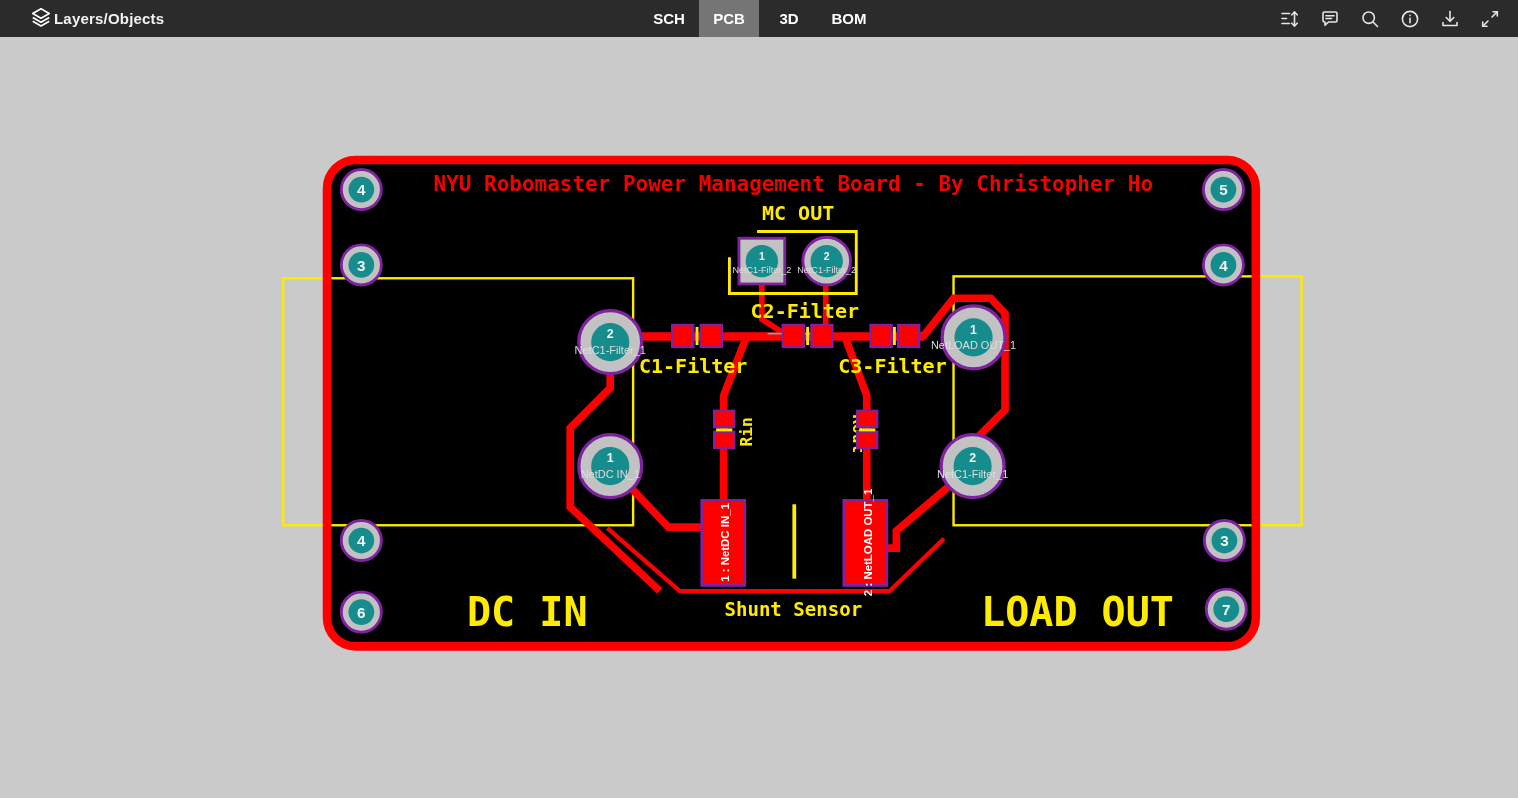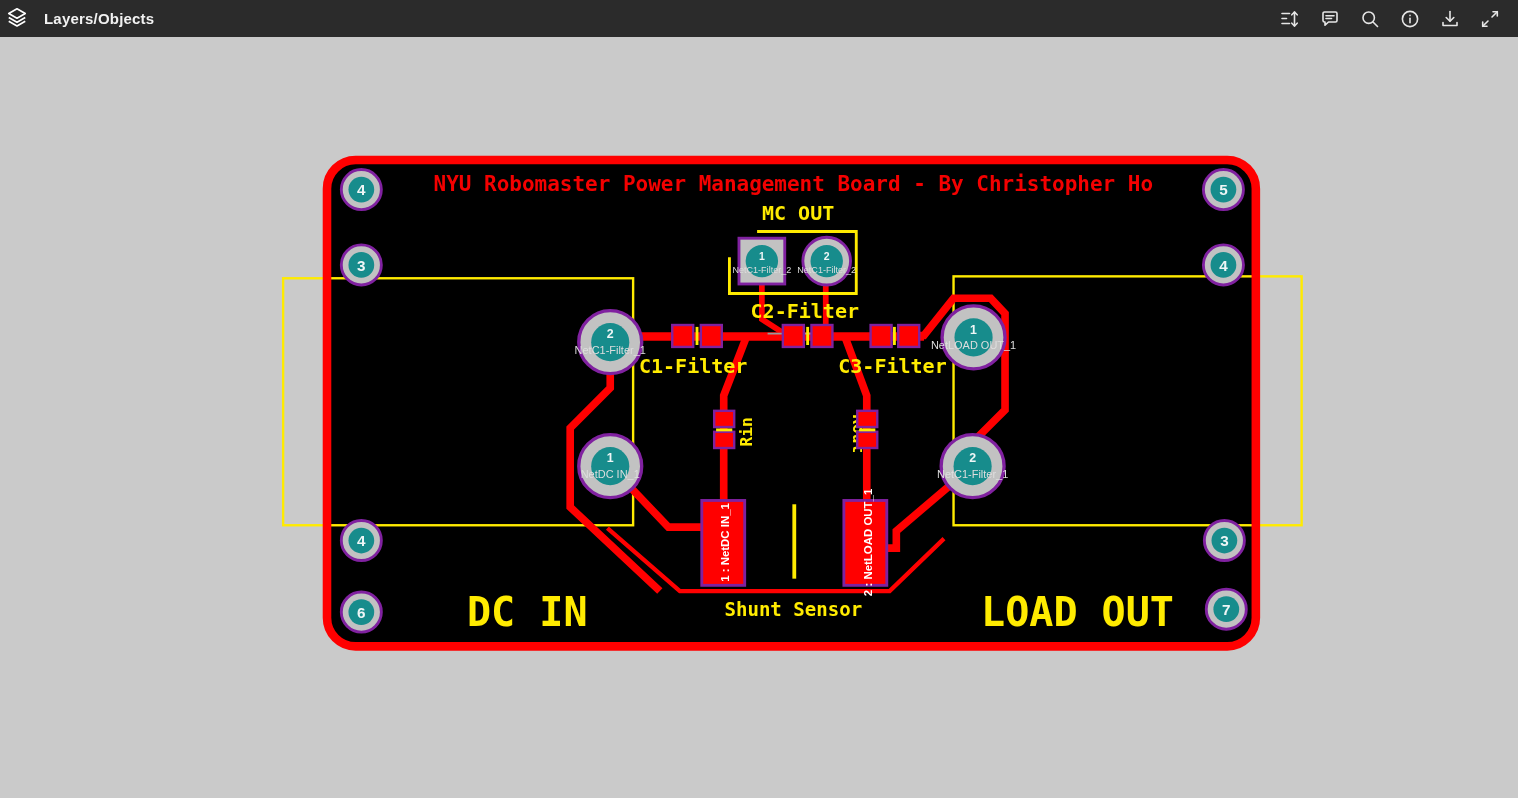--- a/index.html
+++ b/index.html
@@ -3,21 +3,21 @@
 <meta charset="utf-8">
 <style>
   * { margin:0; padding:0; box-sizing:border-box; }
   html,body { width:1518px; height:798px; overflow:hidden; background:#cacaca;
               font-family:"Liberation Sans", sans-serif; }
 
   
   .toolbar { position:absolute; top:0; left:0; width:1518px; height:37px;
              background:#2b2b2b; color:#f2f2f2; z-index:10;
              display:flex; align-items:center; }
-  .tb-left { display:flex; align-items:center; gap:16px; padding-left:6px; }
+  .tb-left { display:flex; align-items:center; gap:2px; padding-left:6px;margin-left:24px; }
   .tb-title { font-size:15px; font-weight:bold; letter-spacing:.2px; }
   .tabs { position:absolute; left:50%; top:0; transform:translateX(-50%);
           height:37px; display:flex; }
   .tab { height:37px; line-height:37px; min-width:60px; text-align:center;
          font-size:15px; font-weight:bold; color:#fff; cursor:pointer; padding:0 8px; }
   .tab.active { background:#757575; }
   .tb-right { position:absolute; right:8px; top:0; height:37px;
               display:flex; align-items:center; }
   .tb-icon { width:40px; height:37px; display:flex; align-items:center;
              justify-content:center; cursor:pointer; }
@@ -42,20 +42,26 @@
     <span>
       <svg width="22" height="22" viewBox="0 0 20 20" style="stroke:#fff;fill:none;stroke-width:1.5;stroke-linejoin:round">
         <path d="M10 2.5 L17.5 6.8 L10 11.1 L2.5 6.8 Z"></path>
         <path d="M2.5 10.4 L10 14.7 L17.5 10.4"></path>
         <path d="M2.5 13.8 L10 18.1 L17.5 13.8"></path>
       </svg>
     </span>
     <span class="tb-title">Layers/Objects</span>
   </div>
 
+  <div class="tabs">
+    <div class="tab">SCH</div>
+    <div class="tab active">PCB</div>
+    <div class="tab">3D</div>
+    <div class="tab">BOM</div>
+  </div>
 
   <div class="tb-right">
     <div class="tb-icon">
       <svg width="20" height="20" viewBox="0 0 20 20">
         <path d="M2 4.5 H9.5"></path>
           <path d="M2 9.5 H6.5"></path>
           <path d="M2 14.5 H9.5"></path>
         <path d="M14.5 3 V17"></path>
           <path d="M11.8 5.8 L14.5 3 L17.2 5.8"></path>
           <path d="M11.8 14.2 L14.5 17 L17.2 14.2"></path>

